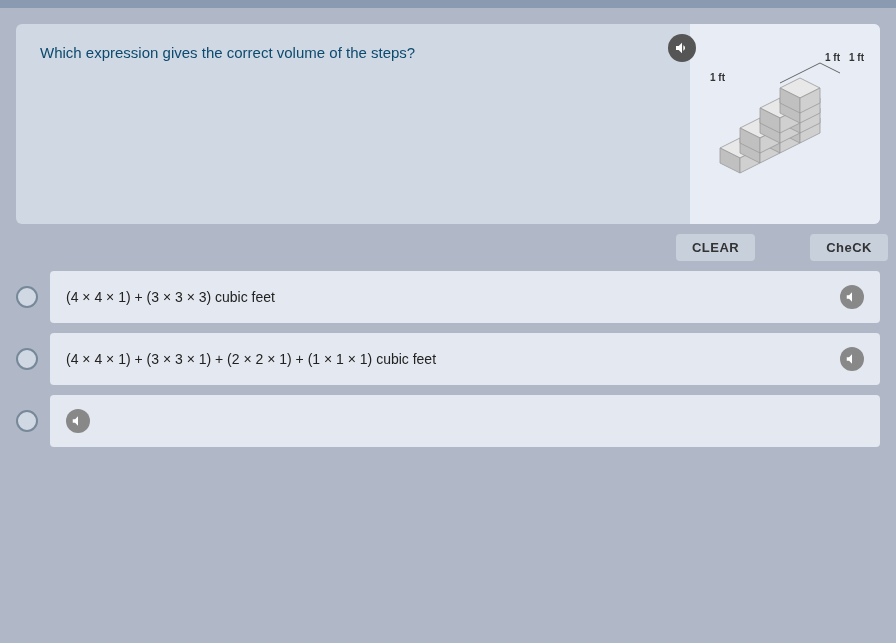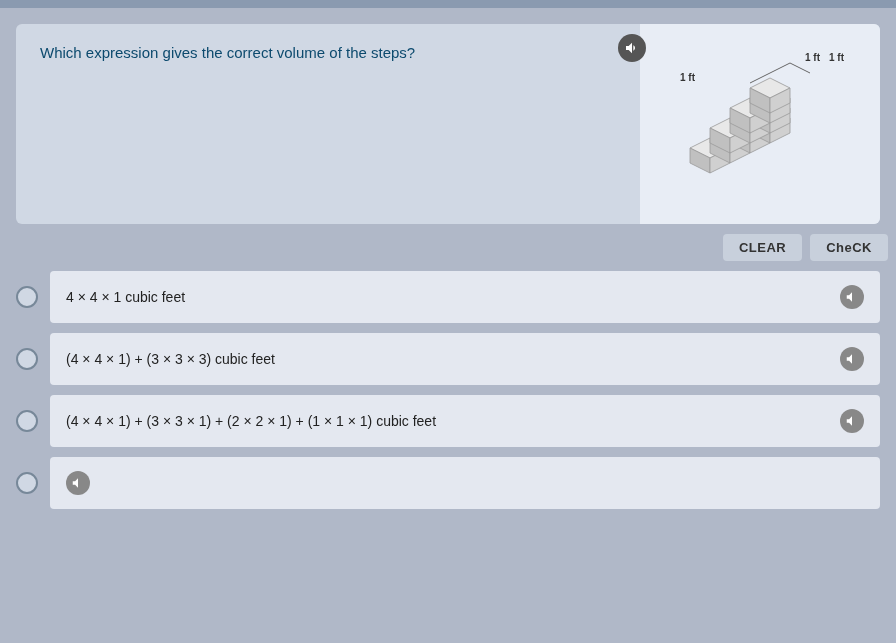--- a/index.html
+++ b/index.html
@@ -31,21 +31,21 @@
       flex: 1;
       padding: 20px 24px;
     }
 
     .question-text-panel p {
       font-size: 15px;
       color: #0c4a6e;
     }
 
     .question-image-panel {
-      width: 240px;
+      width: 190px;
       background-color: #e8edf5;
       display: flex;
       align-items: center;
       justify-content: center;
       padding: 10px;
       position: relative;
     }
 
     .speaker-icon-container {
       position: absolute;
@@ -90,20 +90,21 @@
     .btn-check {
       background-color: #c8d0dc;
       border: none;
       border-radius: 4px;
       padding: 6px 16px;
       font-size: 13px;
       font-weight: bold;
       color: #333;
       cursor: pointer;
       letter-spacing: 0.5px;
+      margin-left: 47px;
     }
 
     .options-area {
       margin: 0 16px;
       display: flex;
       flex-direction: column;
       gap: 10px;
     }
 
     .option-row {
@@ -250,31 +251,20 @@
   </div>
 </div>
 
 <div class="controls-row">
   <button class="btn-clear">CLEAR</button>
   <button class="btn-check">CheCK</button>
 </div>
 
 <div class="options-area">
 
-  <div class="option-row">
-    <div class="radio-circle"></div>
-    <div class="option-box">
-      <span class="option-text">4 × 4 × 1 cubic feet</span>
-      <div class="audio-btn">
-        <svg viewBox="0 0 24 24">
-          <path d="M3 9v6h4l5 5V4L7 9H3z"></path>
-        </svg>
-      </div>
-    </div>
-  </div>
 
   <div class="option-row">
     <div class="radio-circle"></div>
     <div class="option-box">
       <span class="option-text">(4 × 4 × 1) + (3 × 3 × 3) cubic feet</span>
       <div class="audio-btn">
         <svg viewBox="0 0 24 24">
           <path d="M3 9v6h4l5 5V4L7 9H3z"></path>
         </svg>
       </div>

